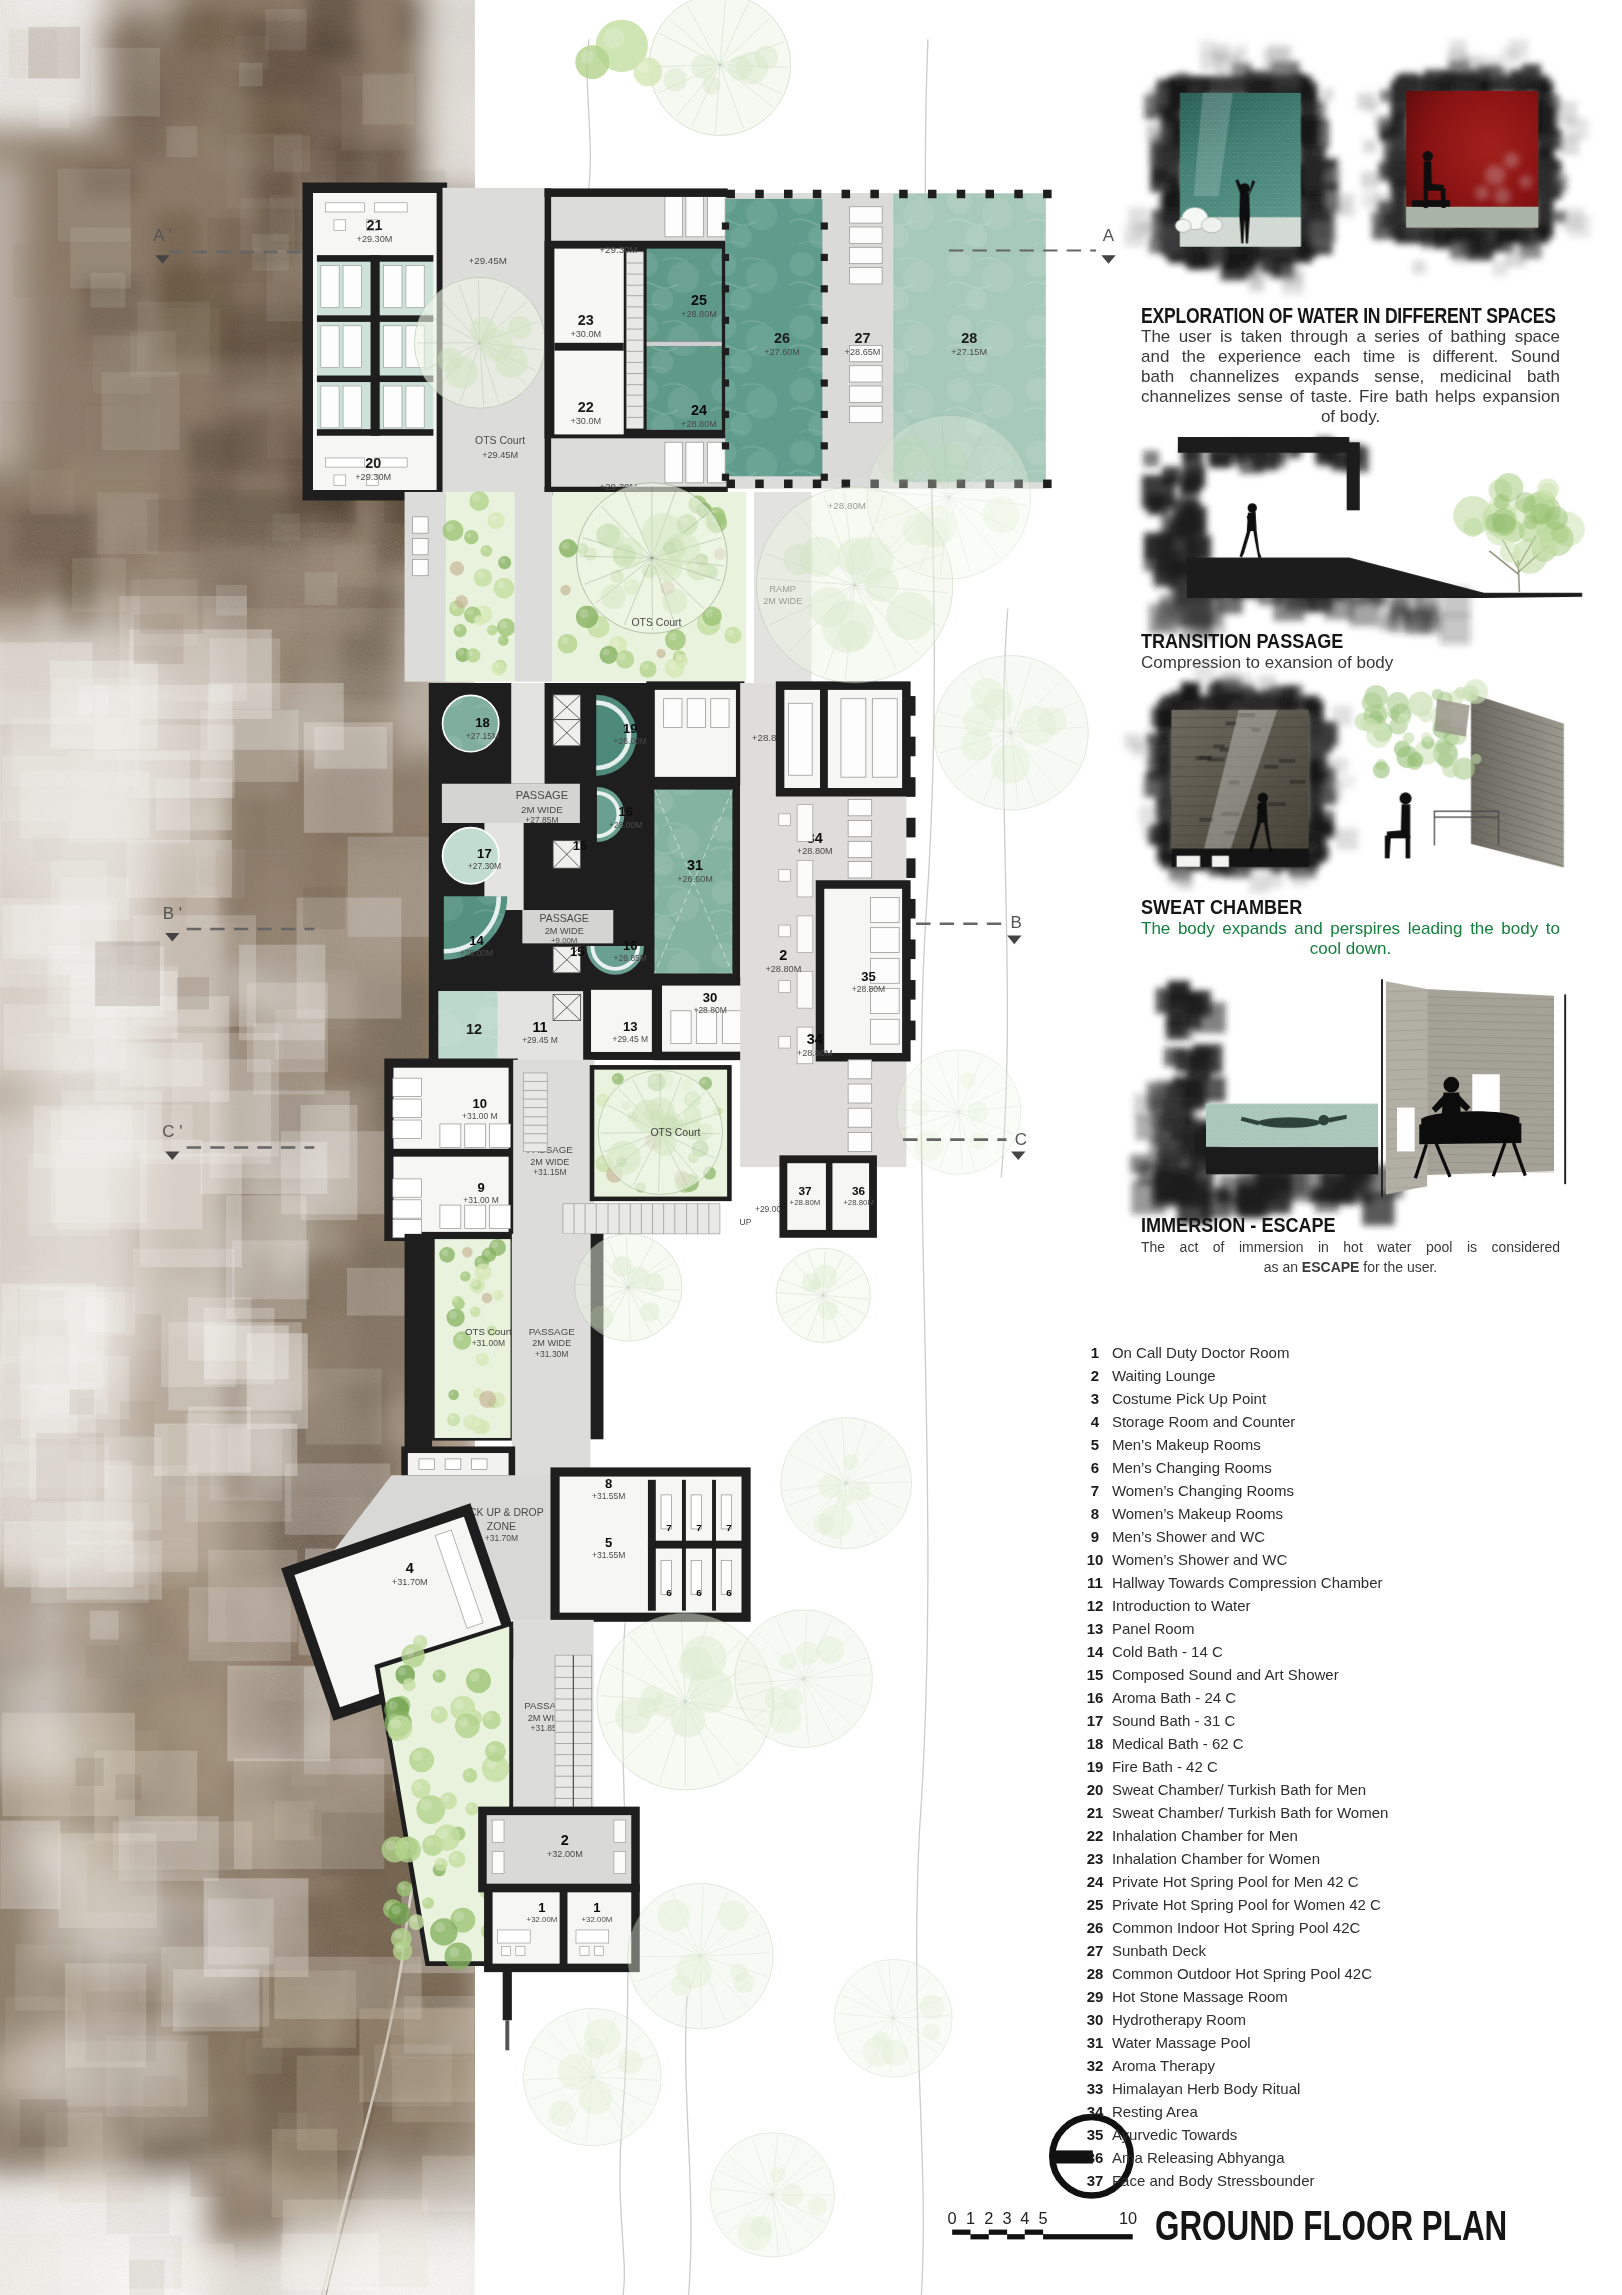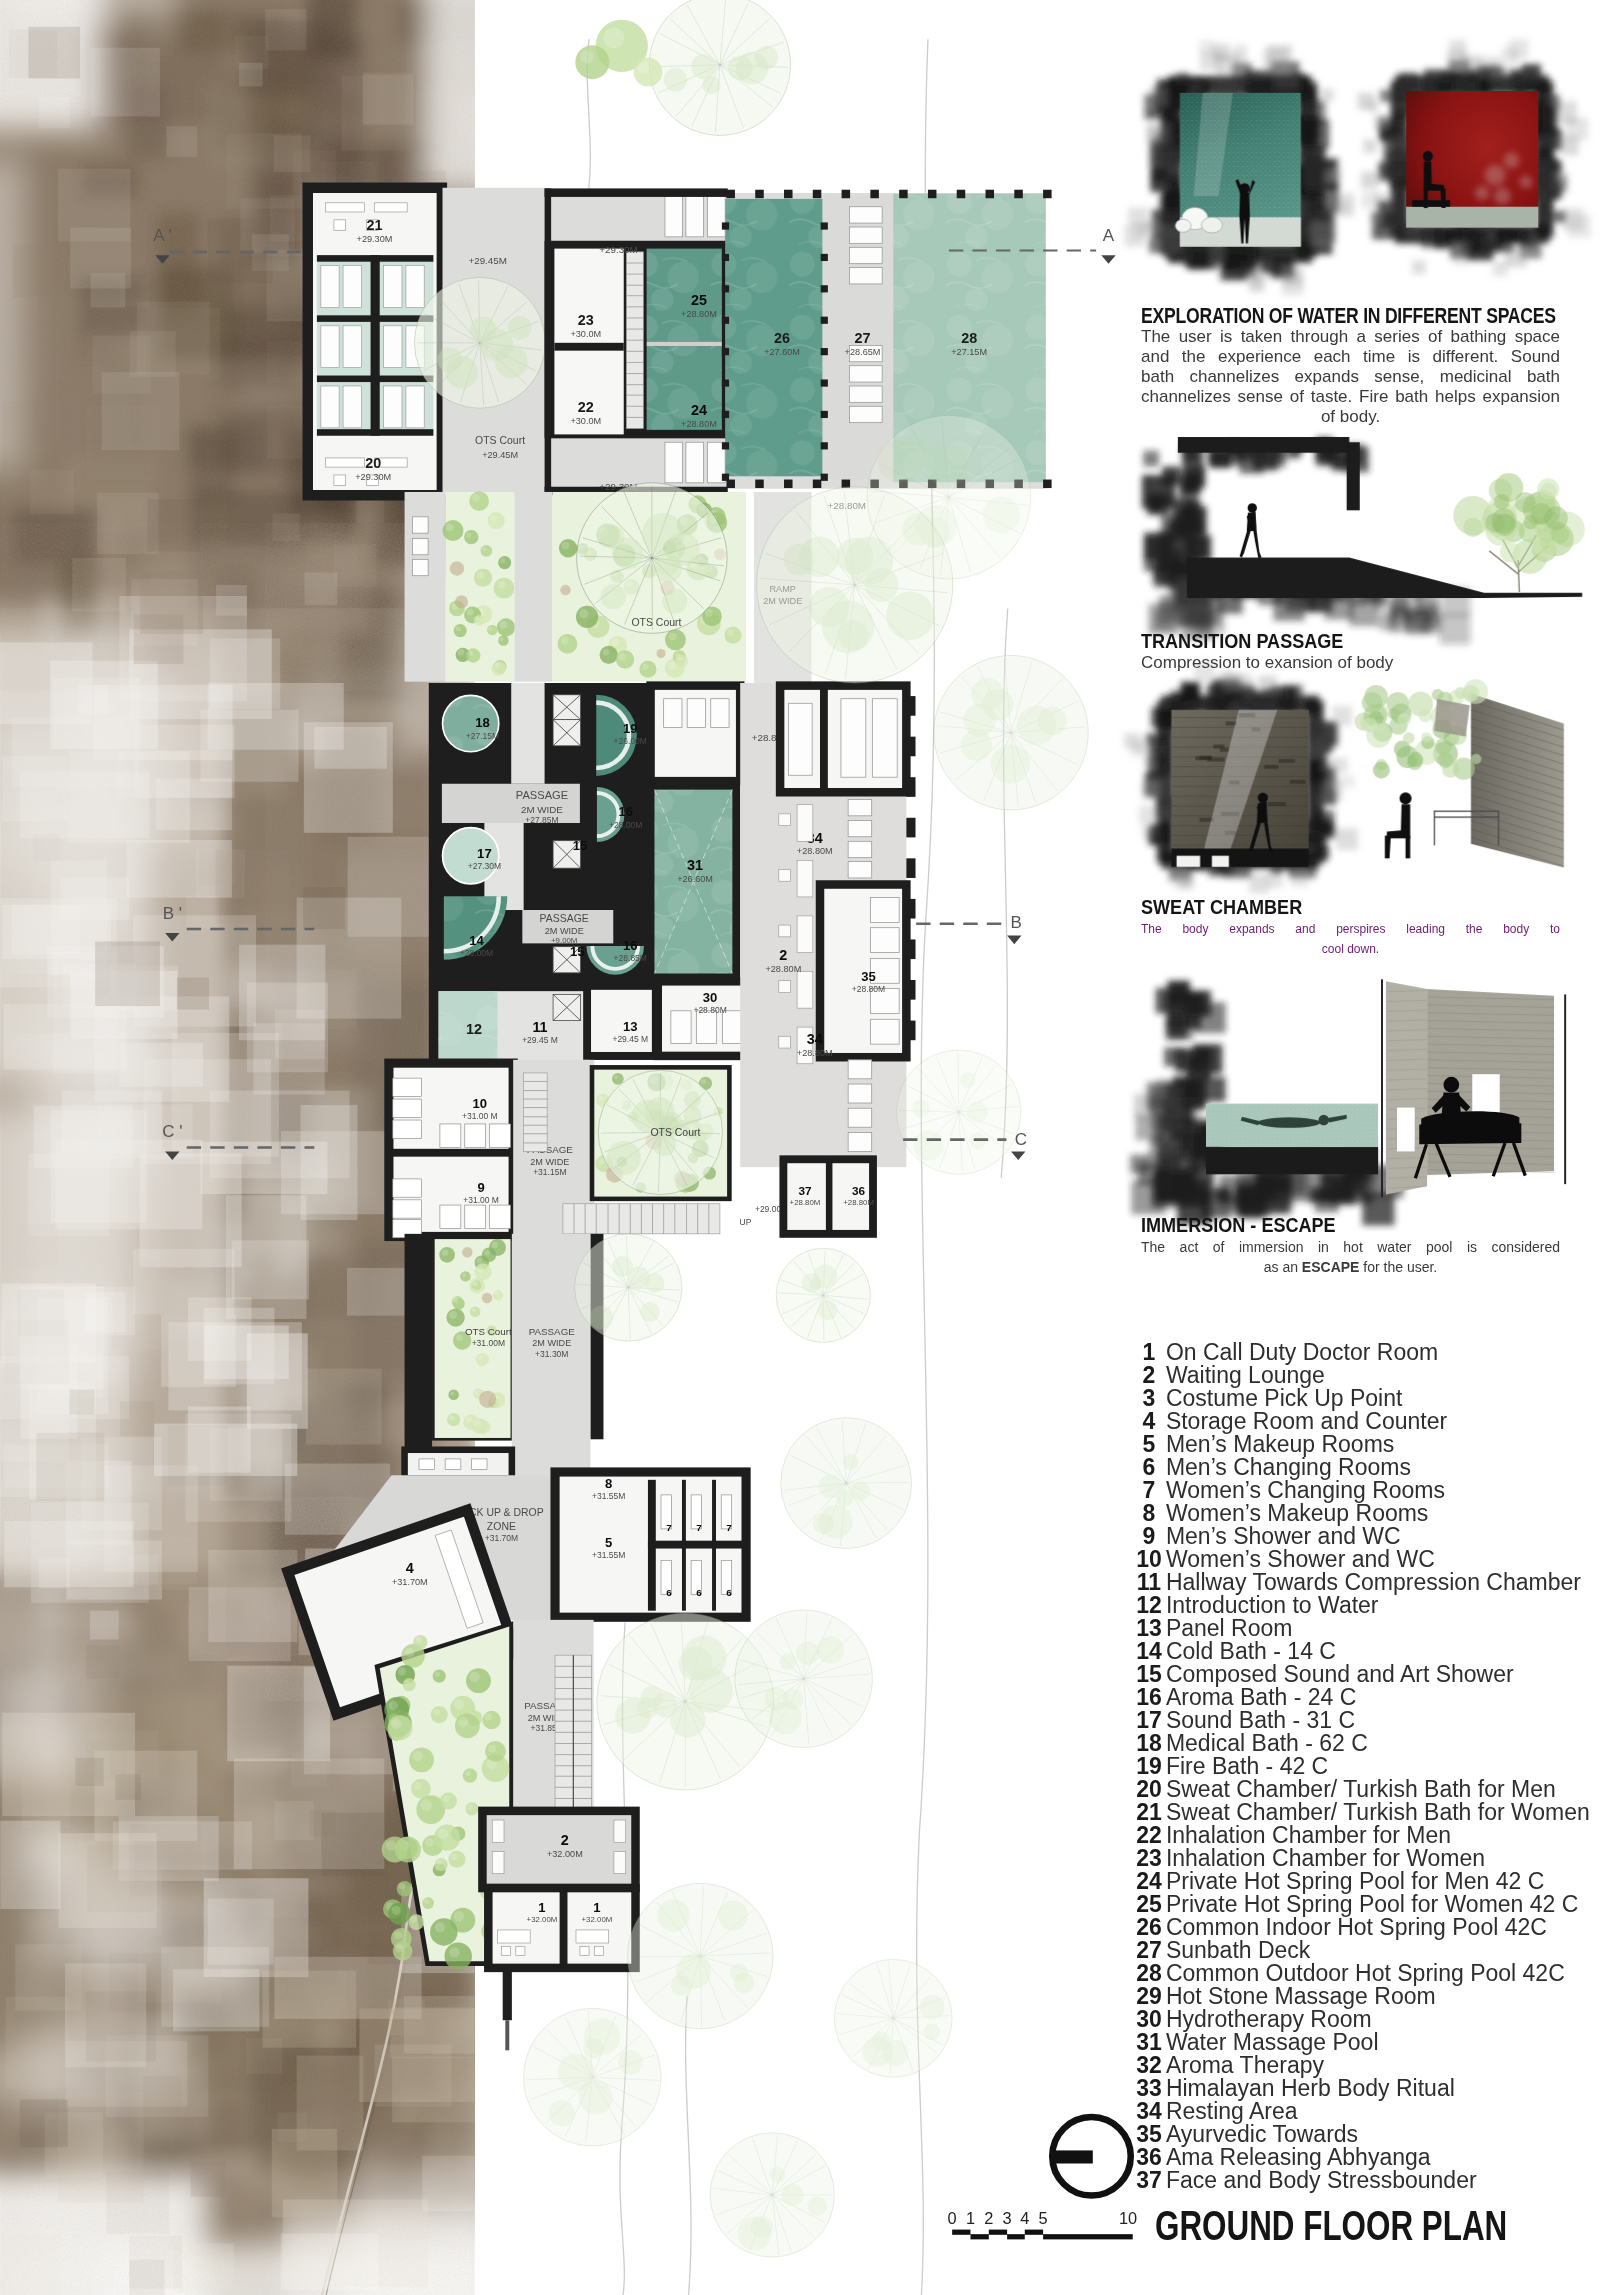--- a/index.html
+++ b/index.html
@@ -2718,30 +2718,30 @@
 <div class="abs" style="left:1141px;top:327px;width:419px;font-size:17px;line-height:20px;color:#3a3a3a">
     <div class="jl">The user is taken through a series of bathing space</div>
     <div class="jl">and the experience each time is different. Sound</div>
     <div class="jl">bath channelizes expands sense, medicinal bath</div>
     <div class="jl">channelizes sense of taste. Fire bath helps expansion</div>
     <div class="jend">of body.</div>
   </div>
 <div class="abs hd" style="left:1141px;top:629px;font-size:21px;transform:scaleX(0.86)">TRANSITION PASSAGE</div>
 <div class="abs" style="left:1141px;top:653px;width:419px;font-size:17px;line-height:20px;color:#3a3a3a">Compression to exansion of body</div>
 <div class="abs hd" style="left:1141px;top:895px;font-size:21px;transform:scaleX(0.86)">SWEAT CHAMBER</div>
-<div class="abs" style="left:1141px;top:919px;width:419px;font-size:12px;line-height:20px;color:#701a75">
+<div class="abs" style="left:1141px;top:919px;width:419px;font-size:17px;line-height:20px;color:#15803d">
     <div class="jl">The body expands and perspires leading the body to</div>
     <div class="jend">cool down.</div>
   </div>
 <div class="abs hd" style="left:1141px;top:1213px;font-size:21px;transform:scaleX(0.86)">IMMERSION - ESCAPE</div>
 <div class="abs" style="left:1141px;top:1237px;width:419px;font-size:14px;line-height:20px;color:#3a3a3a">
     <div class="jl">The act of immersion in hot water pool is considered</div>
     <div class="jend">as an <b>ESCAPE</b> for the user.</div>
   </div>
-<div class="abs" style="left:1136px;top:1341px;font-size:23px">
+<div class="abs" style="left:1082px;top:1341px;font-size:15px">
     <div class="li"><span class="n">1</span><span class="t">On Call Duty Doctor Room</span></div>
     <div class="li"><span class="n">2</span><span class="t">Waiting Lounge</span></div>
     <div class="li"><span class="n">3</span><span class="t">Costume Pick Up Point</span></div>
     <div class="li"><span class="n">4</span><span class="t">Storage Room and Counter</span></div>
     <div class="li"><span class="n">5</span><span class="t">Men’s Makeup Rooms</span></div>
     <div class="li"><span class="n">6</span><span class="t">Men’s Changing Rooms</span></div>
     <div class="li"><span class="n">7</span><span class="t">Women’s Changing Rooms</span></div>
     <div class="li"><span class="n">8</span><span class="t">Women’s Makeup Rooms</span></div>
     <div class="li"><span class="n">9</span><span class="t">Men’s Shower and WC</span></div>
     <div class="li"><span class="n">10</span><span class="t">Women’s Shower and WC</span></div>

